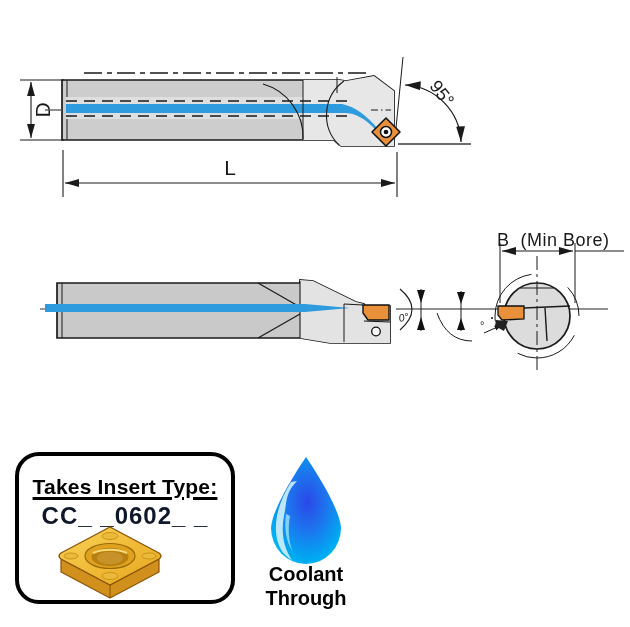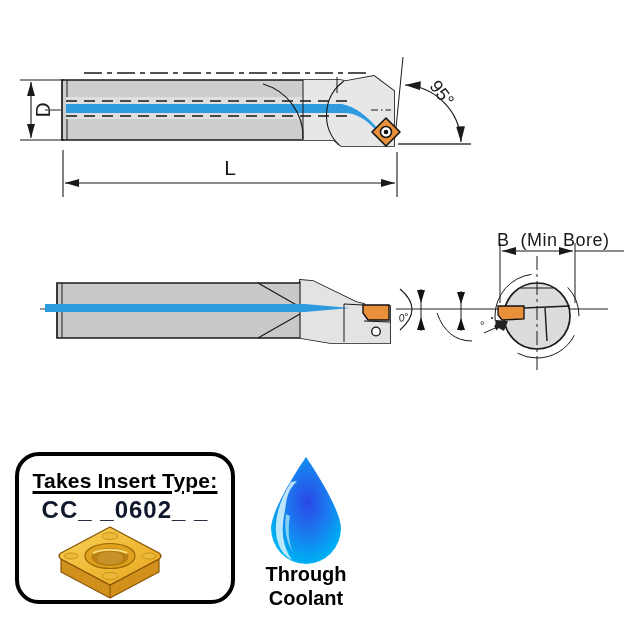--- a/index.html
+++ b/index.html
@@ -10,21 +10,21 @@
   .abs{position:absolute;}
   svg text{font-family:"Liberation Sans", sans-serif;fill:#1a1a1a;}
 
   
   .insert-box{
     left:15px;top:452px;width:220px;height:152px;box-sizing:border-box;
     border:4px solid #000;border-radius:24px;background:#fff;
     text-align:center;
   }
   .insert-heading{
-    margin-top:13px;font-size:21px;font-weight:bold;color:#000;
+    margin-top:19px;font-size:21px;font-weight:bold;color:#000;
     text-decoration:underline;text-decoration-thickness:2.5px;text-underline-offset:3px;
     letter-spacing:.2px;
   }
   .insert-code{
     margin-top:3px;font-size:24px;font-weight:bold;color:#0f172a;letter-spacing:1px;
   }
   .insert-img{left:48px;top:522px;}
 
   
   .drop{left:262px;top:454px;}
@@ -192,15 +192,15 @@
       <stop offset="0.75" stop-color="#00A9F2"></stop>
       <stop offset="1" stop-color="#00C6F4"></stop>
     </radialGradient>
   </defs>
   <path d="M44,3 C44,3 10,52 9,74 A35,36 0 0 0 79,74 C78,52 44,3 44,3 Z" fill="url(#dropGrad)"></path>
   <path d="M29,28 C18,46 13,62 14,78 C15,92 21,101 30,106 C21,93 19,77 22,62 C25,48 23,39 35,27 Z" fill="#CFF0FC" opacity="0.9"></path>
   <path d="M24,60 C22,74 24,88 31,98 C26,88 26,72 28,62 Z" fill="#8FD9F6" opacity="0.9"></path>
 </svg>
 
 <div class="abs coolant-label">
+  <div>Coolant</div>
   <div>Through</div>
-  <div>Coolant</div>
 </div>
 
 </body></html>

